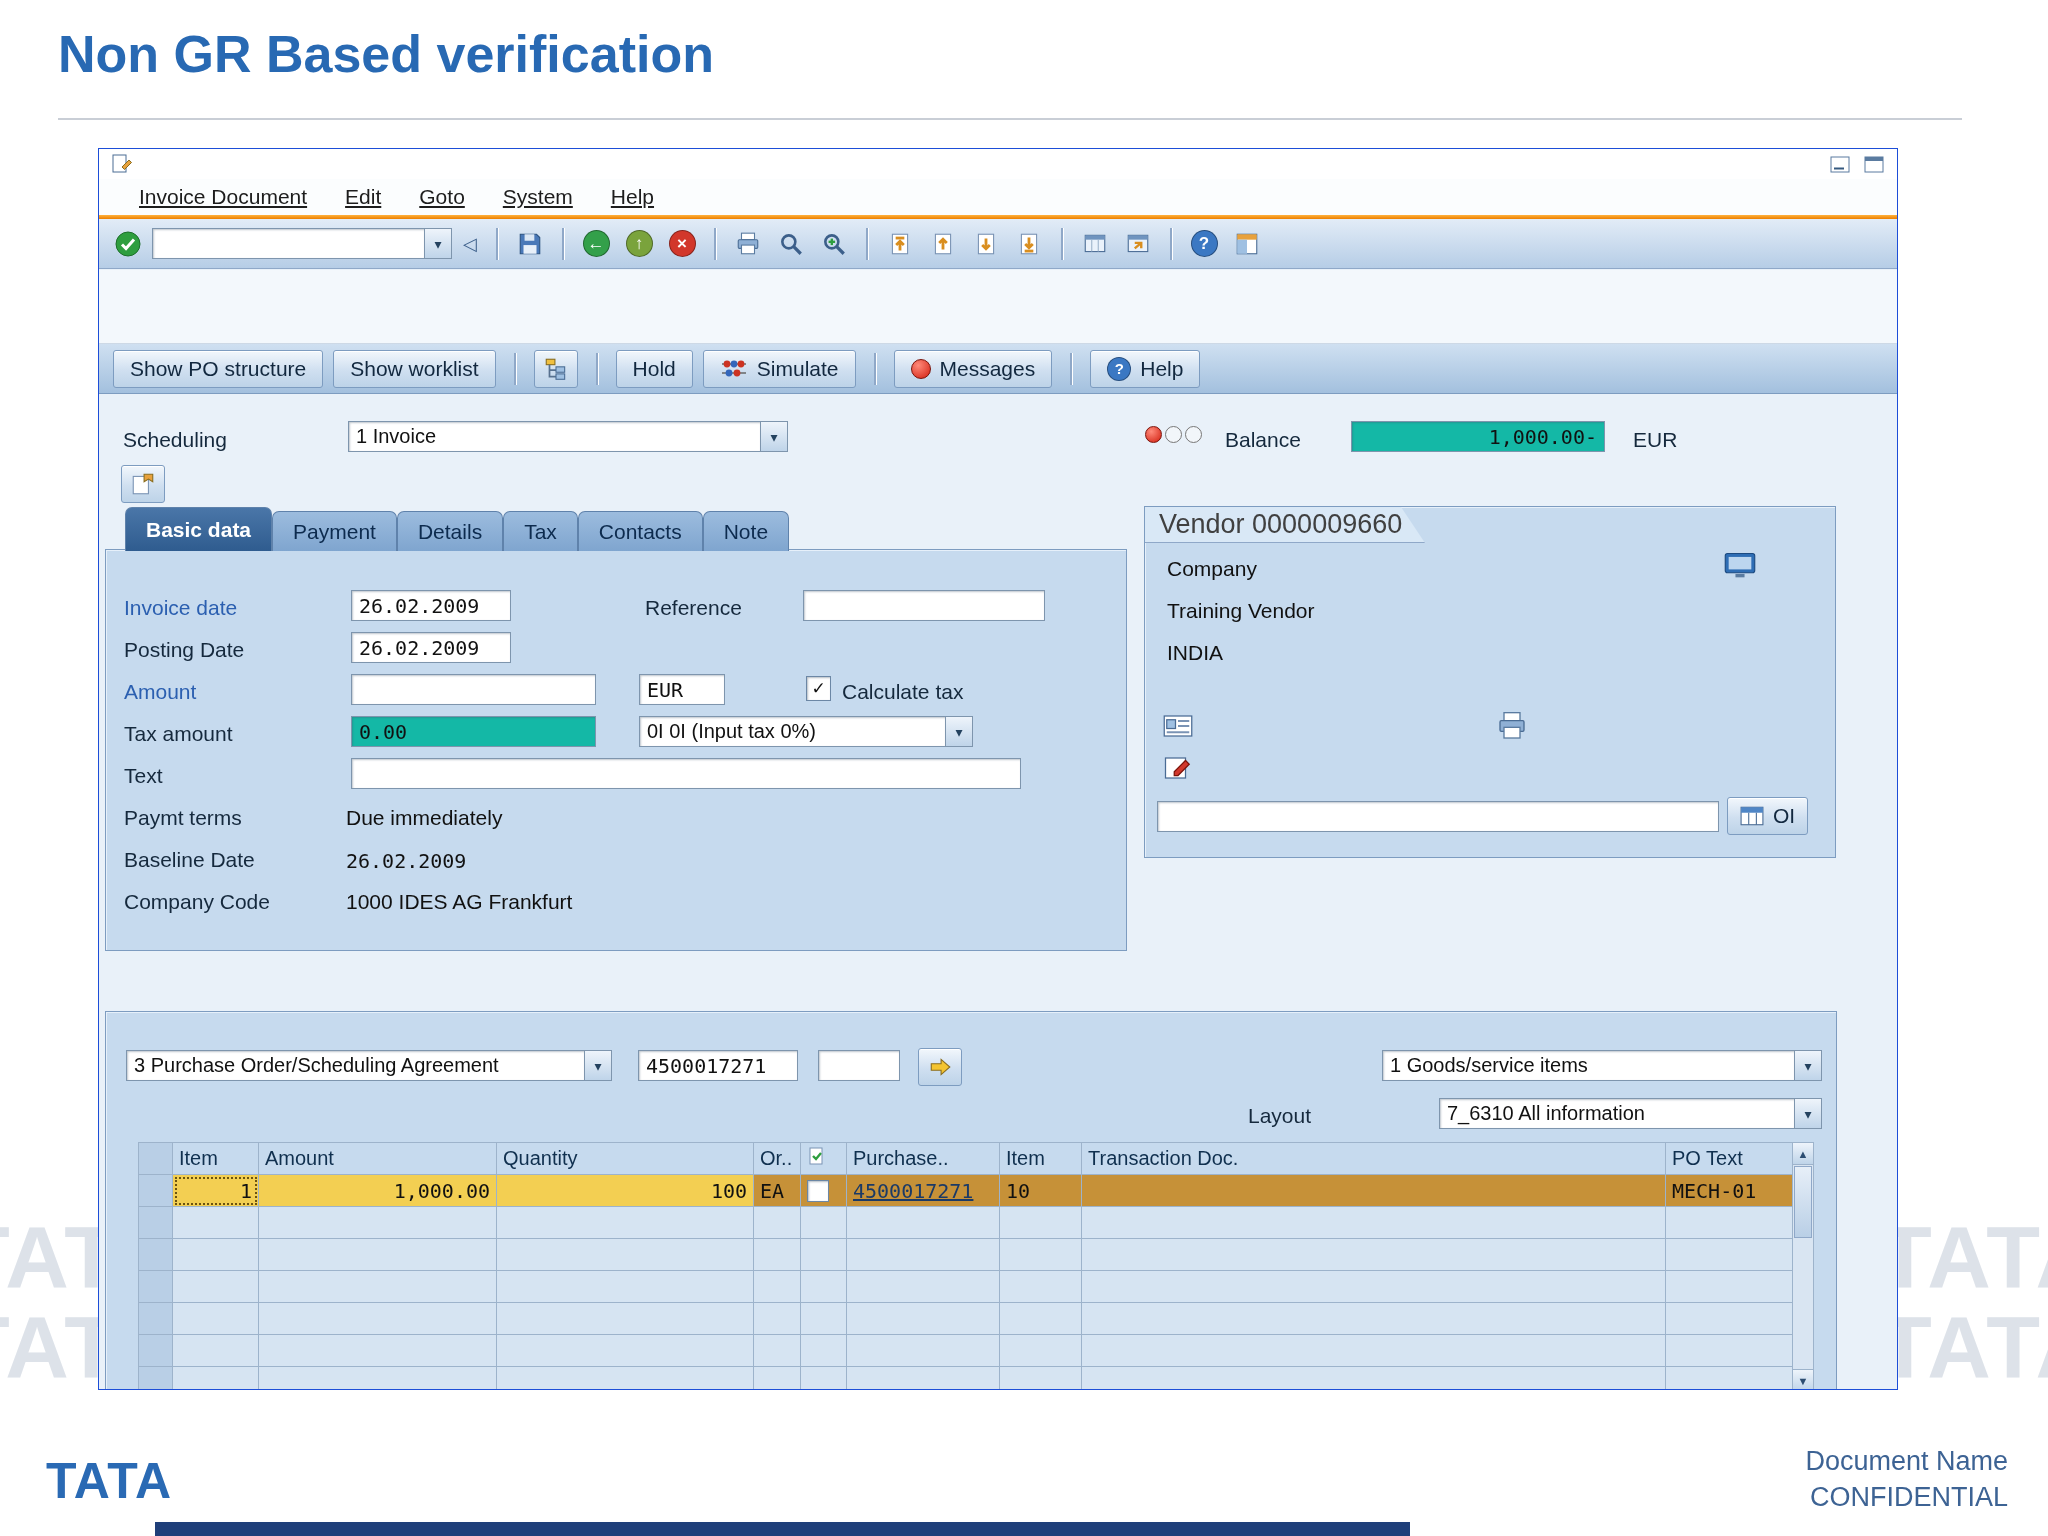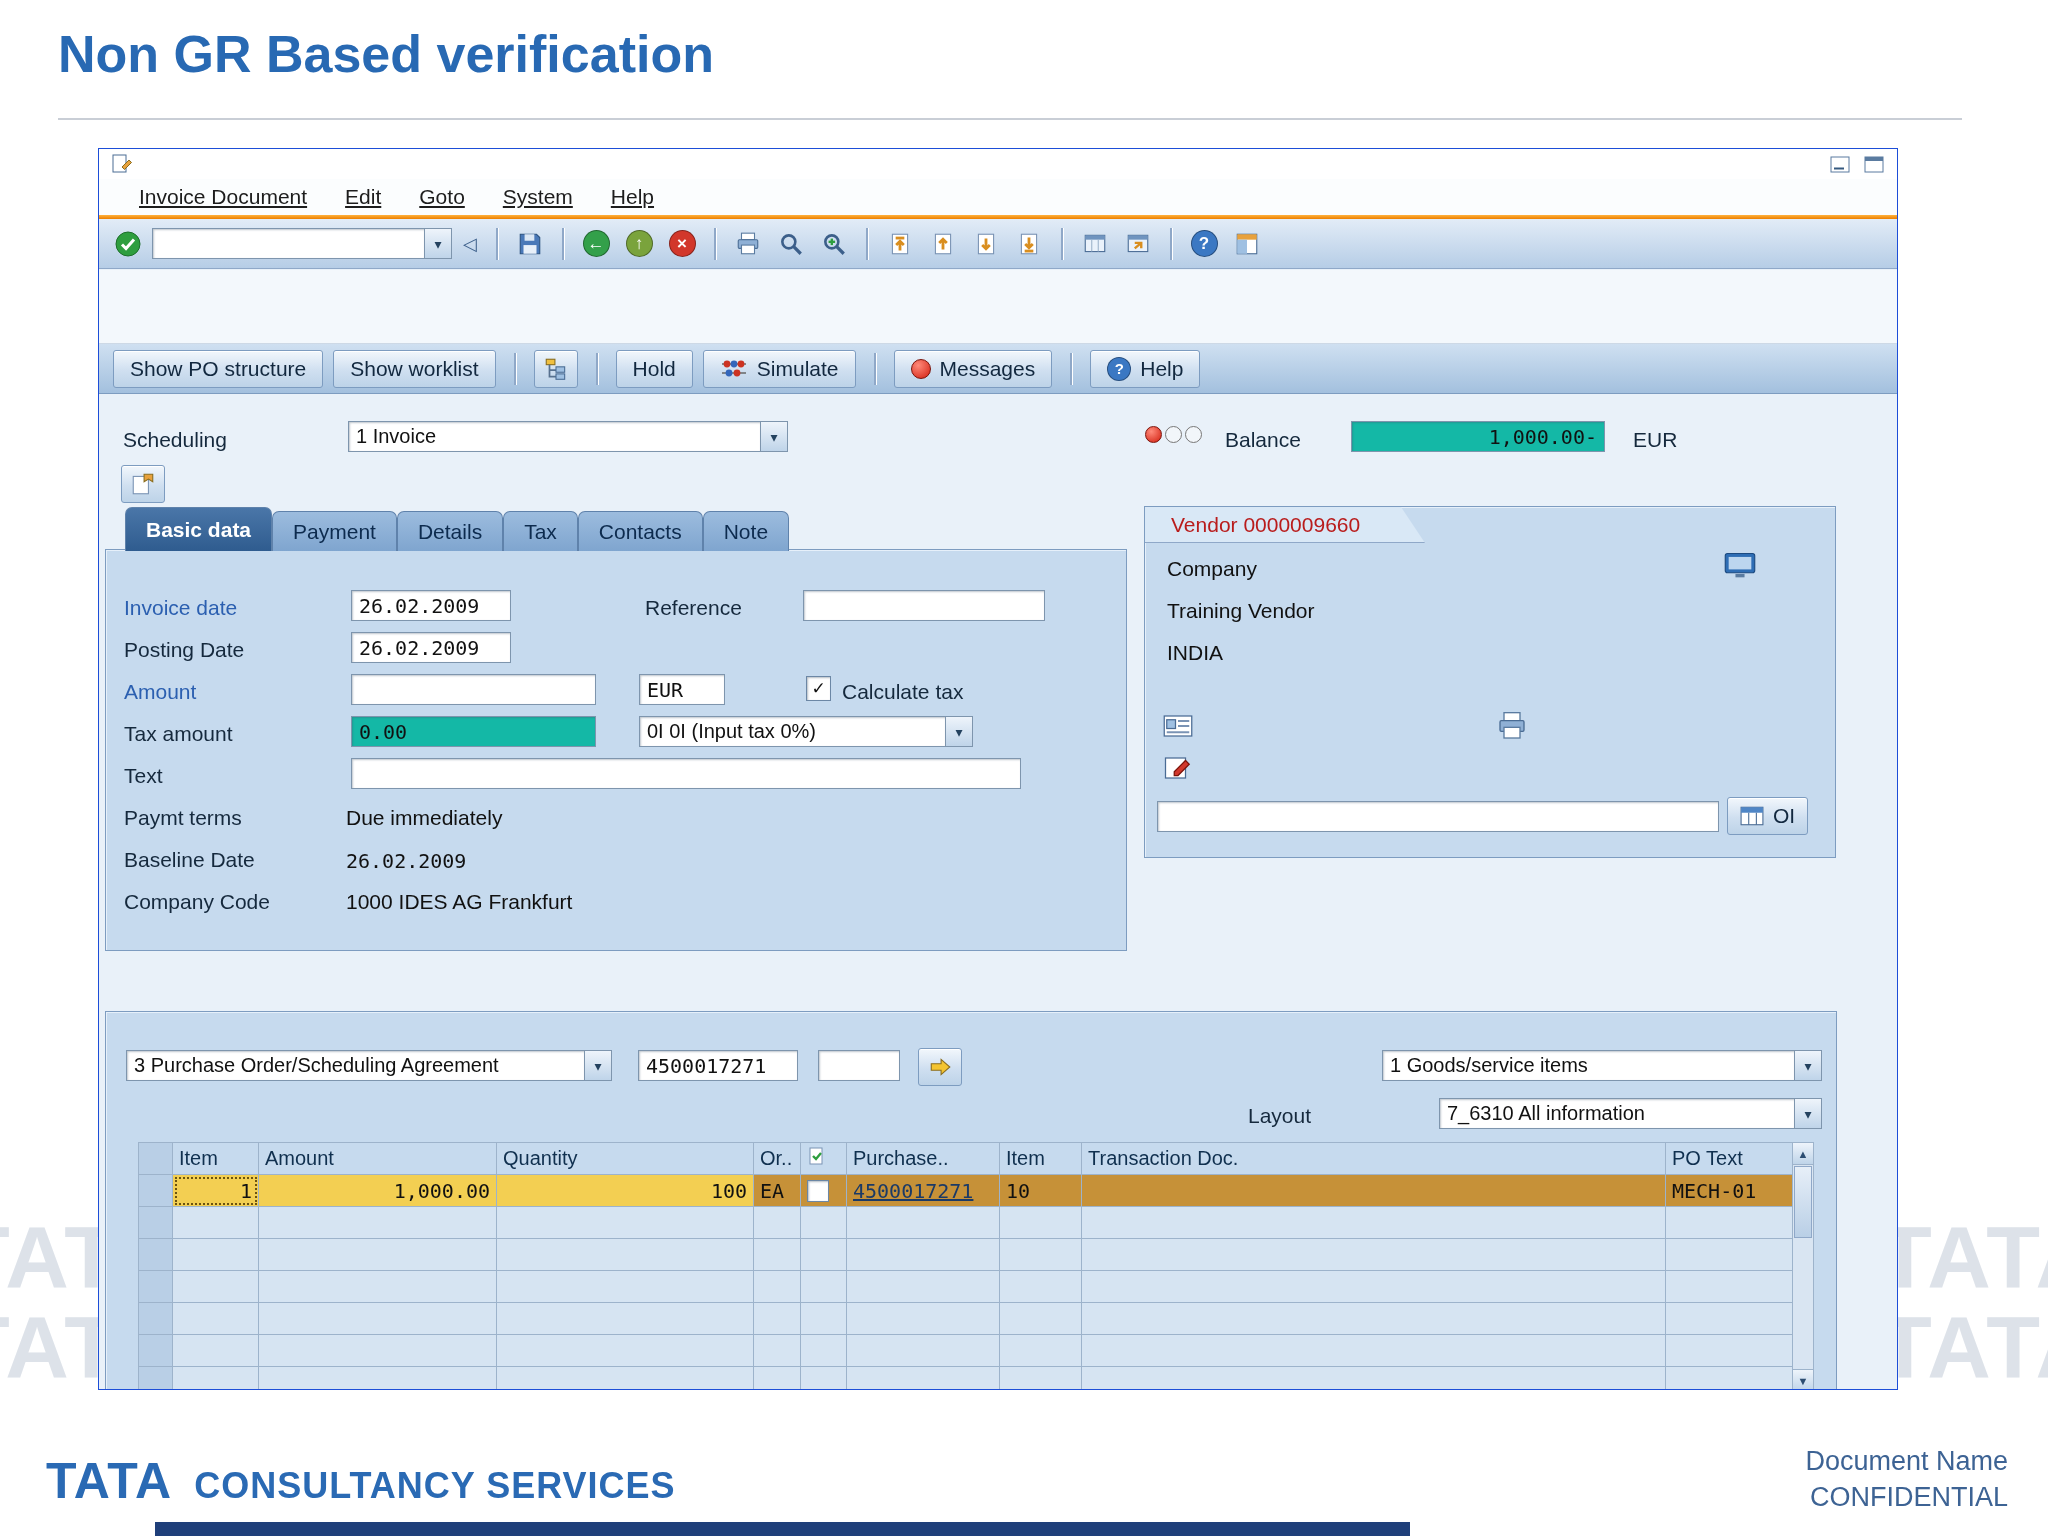--- a/index.html
+++ b/index.html
@@ -52,21 +52,21 @@
   .val{font-size:21px;color:#111;white-space:nowrap}
   .mono{font-family:"DejaVu Sans Mono",monospace;font-size:20px}
   .chk{width:25px;height:25px;background:#fff;border:1px solid #6c87a5;display:grid;place-items:center;font-size:17px;color:#111;box-shadow:inset 1px 1px 2px rgba(70,90,110,.4)}
 
   .tabs{position:absolute;display:flex;gap:0;align-items:flex-end;z-index:3}
   .tab{height:40px;padding:0 20px;display:flex;align-items:center;font-size:21px;background:linear-gradient(#9cbcde,#7fa5cf);border:1px solid #5f82ab;border-bottom:none;border-radius:7px 7px 0 0;color:#0d2b4e;white-space:nowrap}
   .tab.active{background:linear-gradient(#4a76a8,#2f5c8f);color:#fff;height:44px;font-weight:bold}
   .panel{position:absolute;background:#c6daee;border:1px solid #7d9cc0;box-shadow:inset 1px 1px 0 #e6f0fa}
   .panel2{overflow:hidden}
 
-  .vheader{position:absolute;left:0;top:0;height:36px;width:280px;background:#d9e8f6;border-bottom:1px solid #8fa8c8;clip-path:polygon(0 0,calc(100% - 24px) 0,100% 100%,0 100%);display:flex;align-items:center;padding-left:26px;font-size:21px;color:#b91c1c}
+  .vheader{position:absolute;left:0;top:0;height:36px;width:280px;background:#d9e8f6;border-bottom:1px solid #8fa8c8;clip-path:polygon(0 0,calc(100% - 24px) 0,100% 100%,0 100%);display:flex;align-items:center;padding-left:14px;font-size:27px;color:#404040}
 
   table.sapgrid{border-collapse:collapse;table-layout:fixed;font-size:20px;position:absolute}
   .sapgrid th,.sapgrid td{border:1px solid #9db3cb;height:32px;padding:0 6px;overflow:hidden;white-space:nowrap;font-weight:normal;text-align:left}
   .sapgrid th{background:#c6daee;color:#10304f}
   .sapgrid td{background:#d6e4f2}
   .sapgrid .selc{background:#b9cfe6}
   tr.selected td{background:#c69138;color:#111}
   tr.selected td.ycell{background:#f3cf52}
   td.num,th.num{text-align:right}
   td.focus{outline:2px dotted #6b5310;outline-offset:-4px}
@@ -559,21 +559,20 @@
         <div class="sbtn">▲</div>
         <div class="sthumb"></div>
         <div class="sbtn bottom">▼</div>
       </div>
     </div>
 
   </div>
 
   <div class="tcs">
     <span class="tata">TATA</span>
-    <span class="rest">CONSULTANCY SERVICES</span>
   </div>
   <div class="docmeta">
     <div>Document Name</div>
     <div>CONFIDENTIAL</div>
   </div>
   <div class="navybar"></div>
 
 </div>
 
 </body></html>

